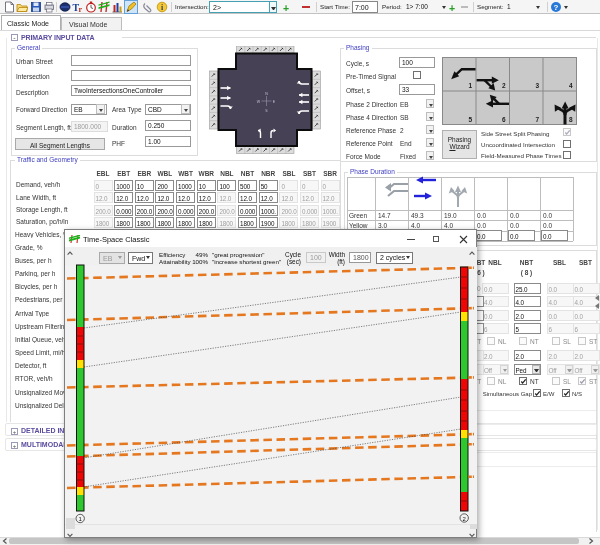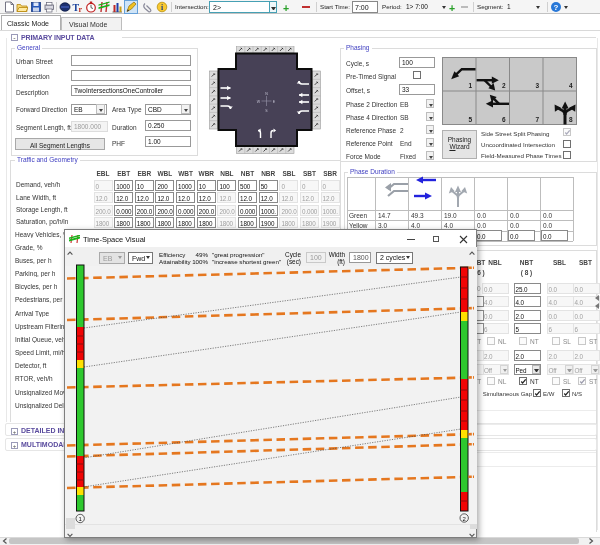--- a/index.html
+++ b/index.html
@@ -566,21 +566,21 @@
   </svg>
 
   <div class="abs" id="tswin" style="left:64px;top:229px;width:413px;height:309px;background:#fff;border:1px solid #7e7e7e;box-shadow:2px 2px 6px rgba(0,0,0,0.35);">
     <div class="abs" style="left:0;top:0;width:411px;height:17px;background:#fff;"></div>
 <svg class="abs" style="left:4px;top:5px;" width="12" height="8" viewBox="0 0 12 8">
 <line x1="3" y1="0" x2="2" y2="8" stroke="#d04040" stroke-width="1.3"></line>
 <line x1="9" y1="0" x2="8" y2="8" stroke="#d04040" stroke-width="1.3"></line>
 <path d="M0,4.6 L11,1.6 L11,3.4 L0,6.4 Z" fill="#18b418"></path>
 <path d="M0,2.6 L11,-0.4 L11,0.9 L0,3.9 Z" fill="#18b418"></path>
 </svg>
-<div class="abs" style="left:18px;top:5px;font-size:7.5px;color:#111;">Time-Space Visual</div>
+<div class="abs" style="left:18px;top:5px;font-size:7.5px;color:#111;">Time-Space Classic</div>
 <div class="abs" style="left:342px;top:9px;width:8px;height:1px;background:#444;"></div>
 <div class="abs" style="left:368px;top:6px;width:6px;height:6px;border:1px solid #555;"></div>
 <svg class="abs" style="left:394px;top:5px;" width="9" height="9">
       <path d="M1,1 L8,8 M8,1 L1,8" stroke="#333" stroke-width="1.1"></path>
     </svg>
 <div class="abs" style="left:0;top:17px;width:411px;height:19px;background:#f0f0f0;"></div>
 <div class="abs" style="left:0;top:36px;width:411px;height:258px;background:#f2f2f2;"></div>
 <div class="abs" style="left:34px;top:22px;width:26px;height:12px;background:#e3e3e3;border:1px solid #a9a9a9;font-size:7px;color:#9a9a9a;padding:1.5px 0 0 3px;">EB<span style="position:absolute;right:2px;top:3px;border-left:2.5px solid transparent;border-right:2.5px solid transparent;border-top:3.5px solid #9a9a9a;"></span></div>
 <div class="abs" style="left:63px;top:22px;width:25px;height:12px;background:#fff;border:1px solid #777;font-size:7px;color:#111;padding:1.5px 0 0 3px;">Fwd<span style="position:absolute;right:2px;top:3px;border-left:2.5px solid transparent;border-right:2.5px solid transparent;border-top:3.5px solid #333;"></span></div>
 <div class="abs" style="left:94px;top:21px;font-size:6.2px;color:#111;white-space:nowrap;">Efficiency</div>

